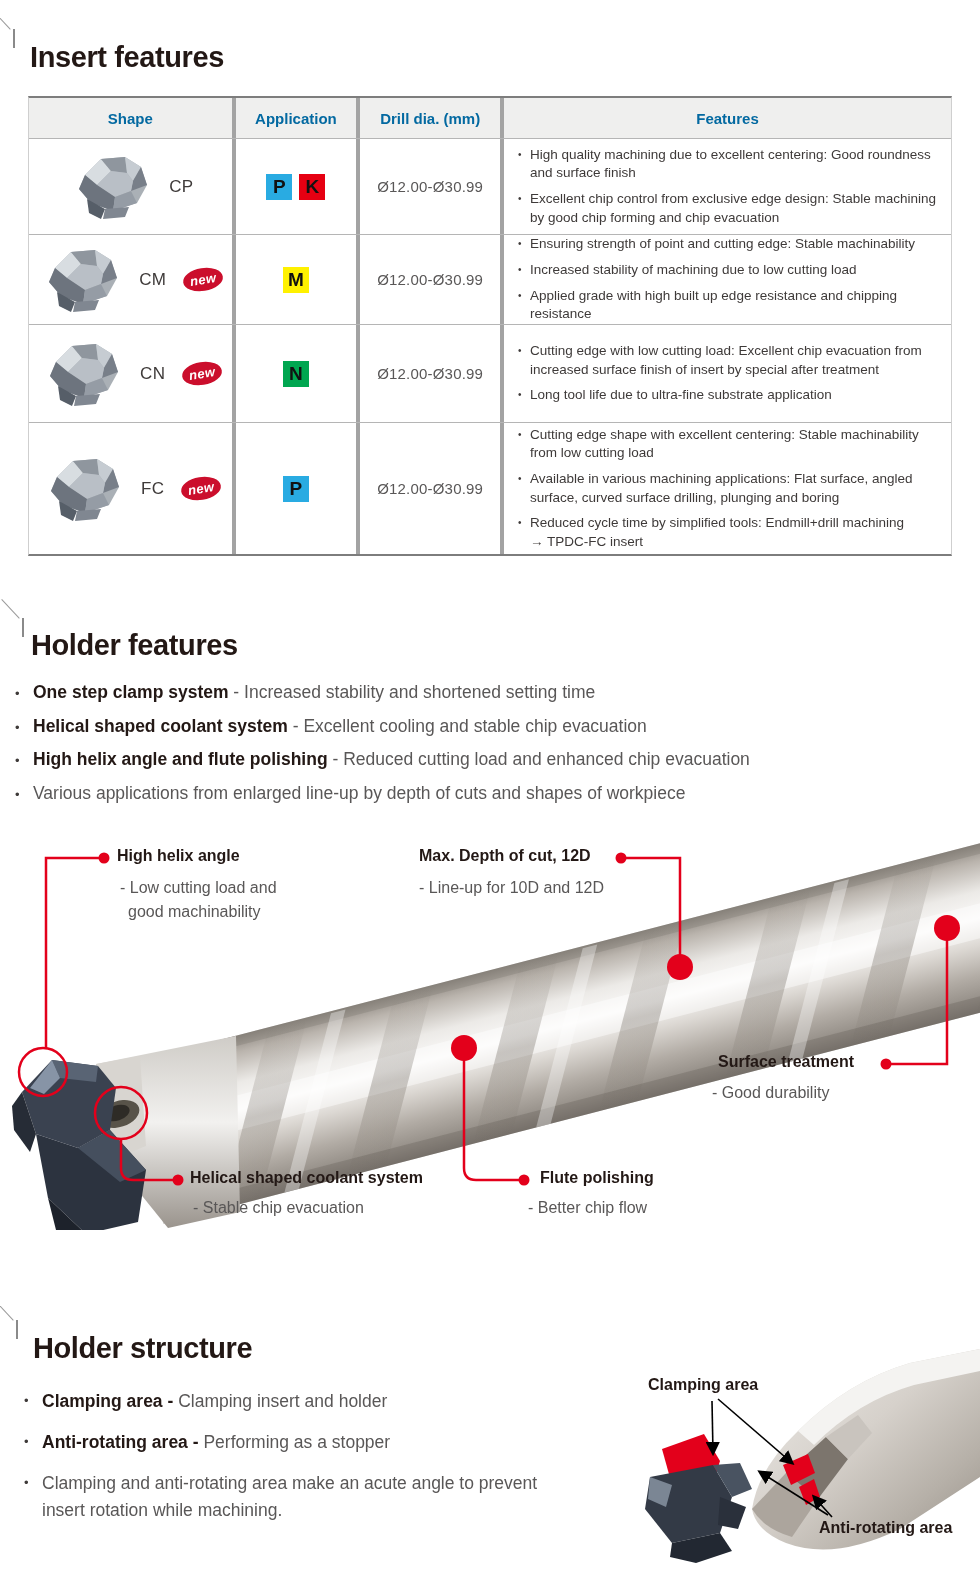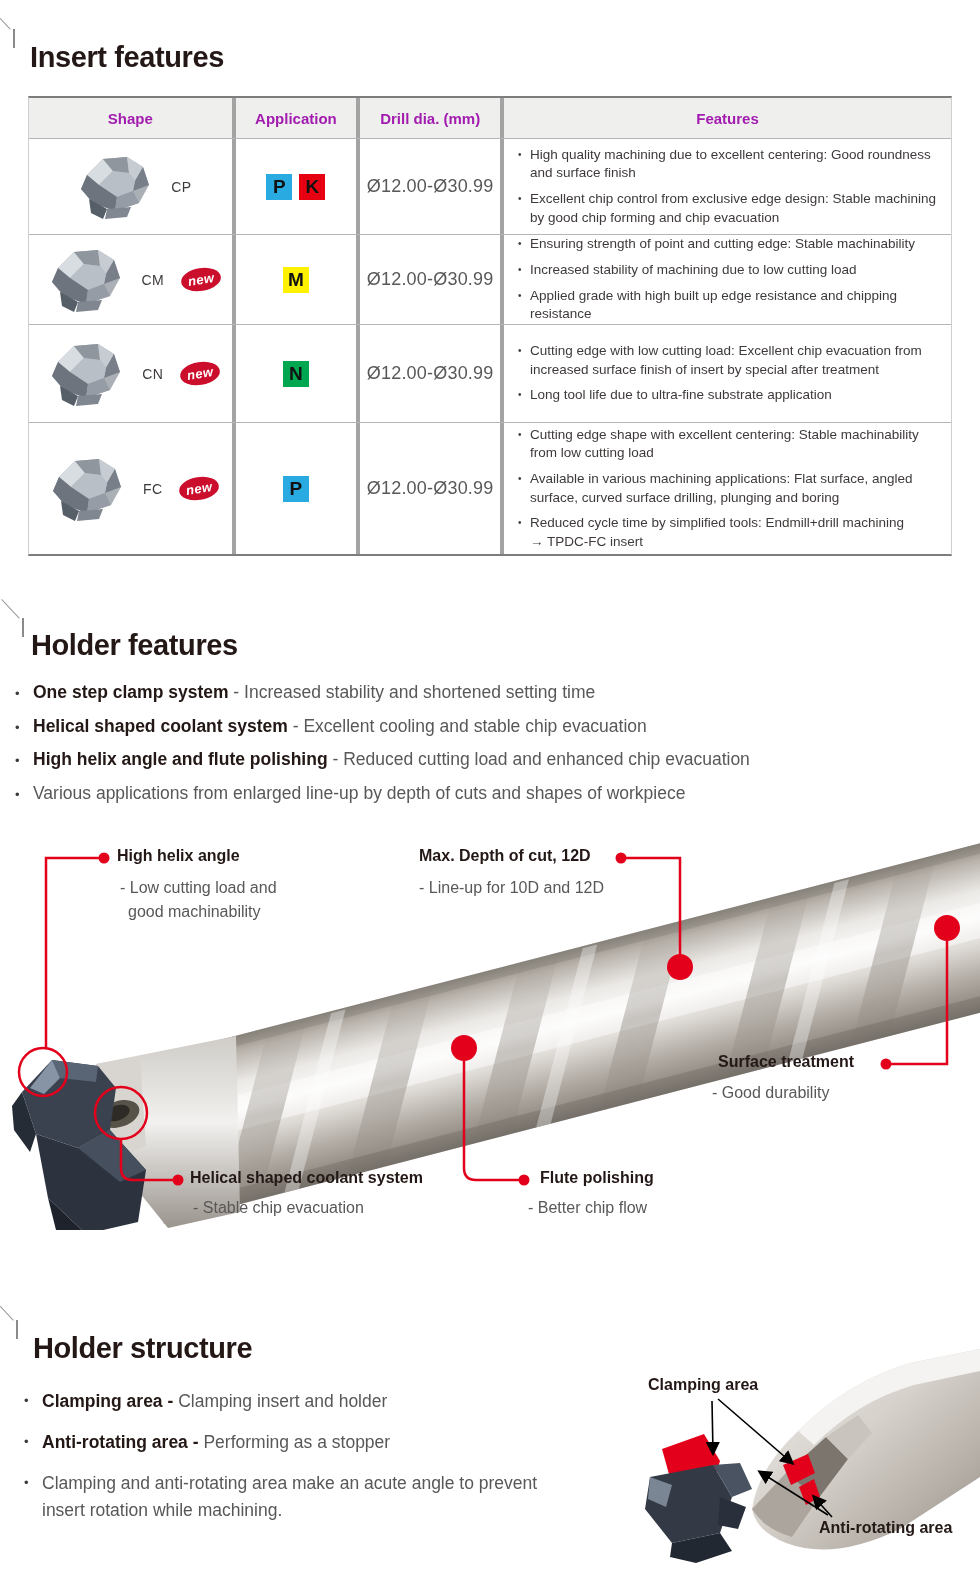--- a/index.html
+++ b/index.html
@@ -20,34 +20,34 @@
     border-top:2px solid #7d7d7d; border-bottom:2px solid #7d7d7d;
     border-left:1px solid #cfcfcf; border-right:1px solid #cfcfcf; }
   .t-row { display:flex; border-top:1px solid #b5b5b5; }
   .t-row.header { border-top:none; background:#efefee; height:40px; }
   .t-cell { display:flex; align-items:center; justify-content:center; border-left:4px solid #a3a3a3; }
   .t-cell:first-child { border-left:none; }
   .c-shape { width:203px; }
   .c-app   { width:125px; }
   .c-dia   { width:144px; }
   .c-feat  { width:452px; justify-content:flex-start; }
-  .header .t-cell { font-weight:bold; font-size:15px; color:#a21caf; }
+  .header .t-cell { font-weight:bold; font-size:15px; color:#0369a1; }
   .row-cp { height:96px; } .row-cm { height:90px; } .row-cn { height:98px; } .row-fc { height:132px; }
 
   .shape-wrap { display:flex; align-items:center; gap:10px; }
   .insert-photo { flex:0 0 auto; }
-  .shape-label { font-size:14px; color:#3e3a39; letter-spacing:0.3px; }
+  .shape-label { font-size:17px; color:#3e3a39; letter-spacing:0.3px; }
   .new-badge { display:inline-flex; align-items:center; justify-content:center;
     min-width:36px; height:23px; padding:0 7px; margin-left:7px;
     background:#cb0e2c; color:#fff; border-radius:50%; font-size:13px; font-weight:bold;
     font-style:italic; transform:rotate(-9deg); letter-spacing:0.3px; }
   .app-badges { display:flex; gap:7px; }
   .app-badge { width:26px; height:26px; display:flex; align-items:center; justify-content:center;
     font-size:19px; font-weight:bold; color:#111; }
-  .dia-text { font-size:18px; color:#595757; letter-spacing:0.2px; }
+  .dia-text { font-size:15px; color:#595757; letter-spacing:0.2px; }
   .feat-list { width:100%; padding:10px 10px 10px 14px; display:flex; flex-direction:column;
     justify-content:center; gap:7px; }
   .feat-item { display:flex; font-size:13.5px; line-height:1.38; color:#3e3a39; }
   .feat-item .blt { flex:0 0 12px; font-size:10px; padding-top:2px; color:#3e3a39; }
   .feat-item .txt { white-space:pre-line; }
 
   
   .bullet-block { position:absolute; }
   .hb-item { position:relative; padding-left:18px; font-size:17.5px; color:#595757; line-height:1; }
   .hb-item .dot { position:absolute; left:0; top:3px; font-size:13px; color:#3e3a39; }

